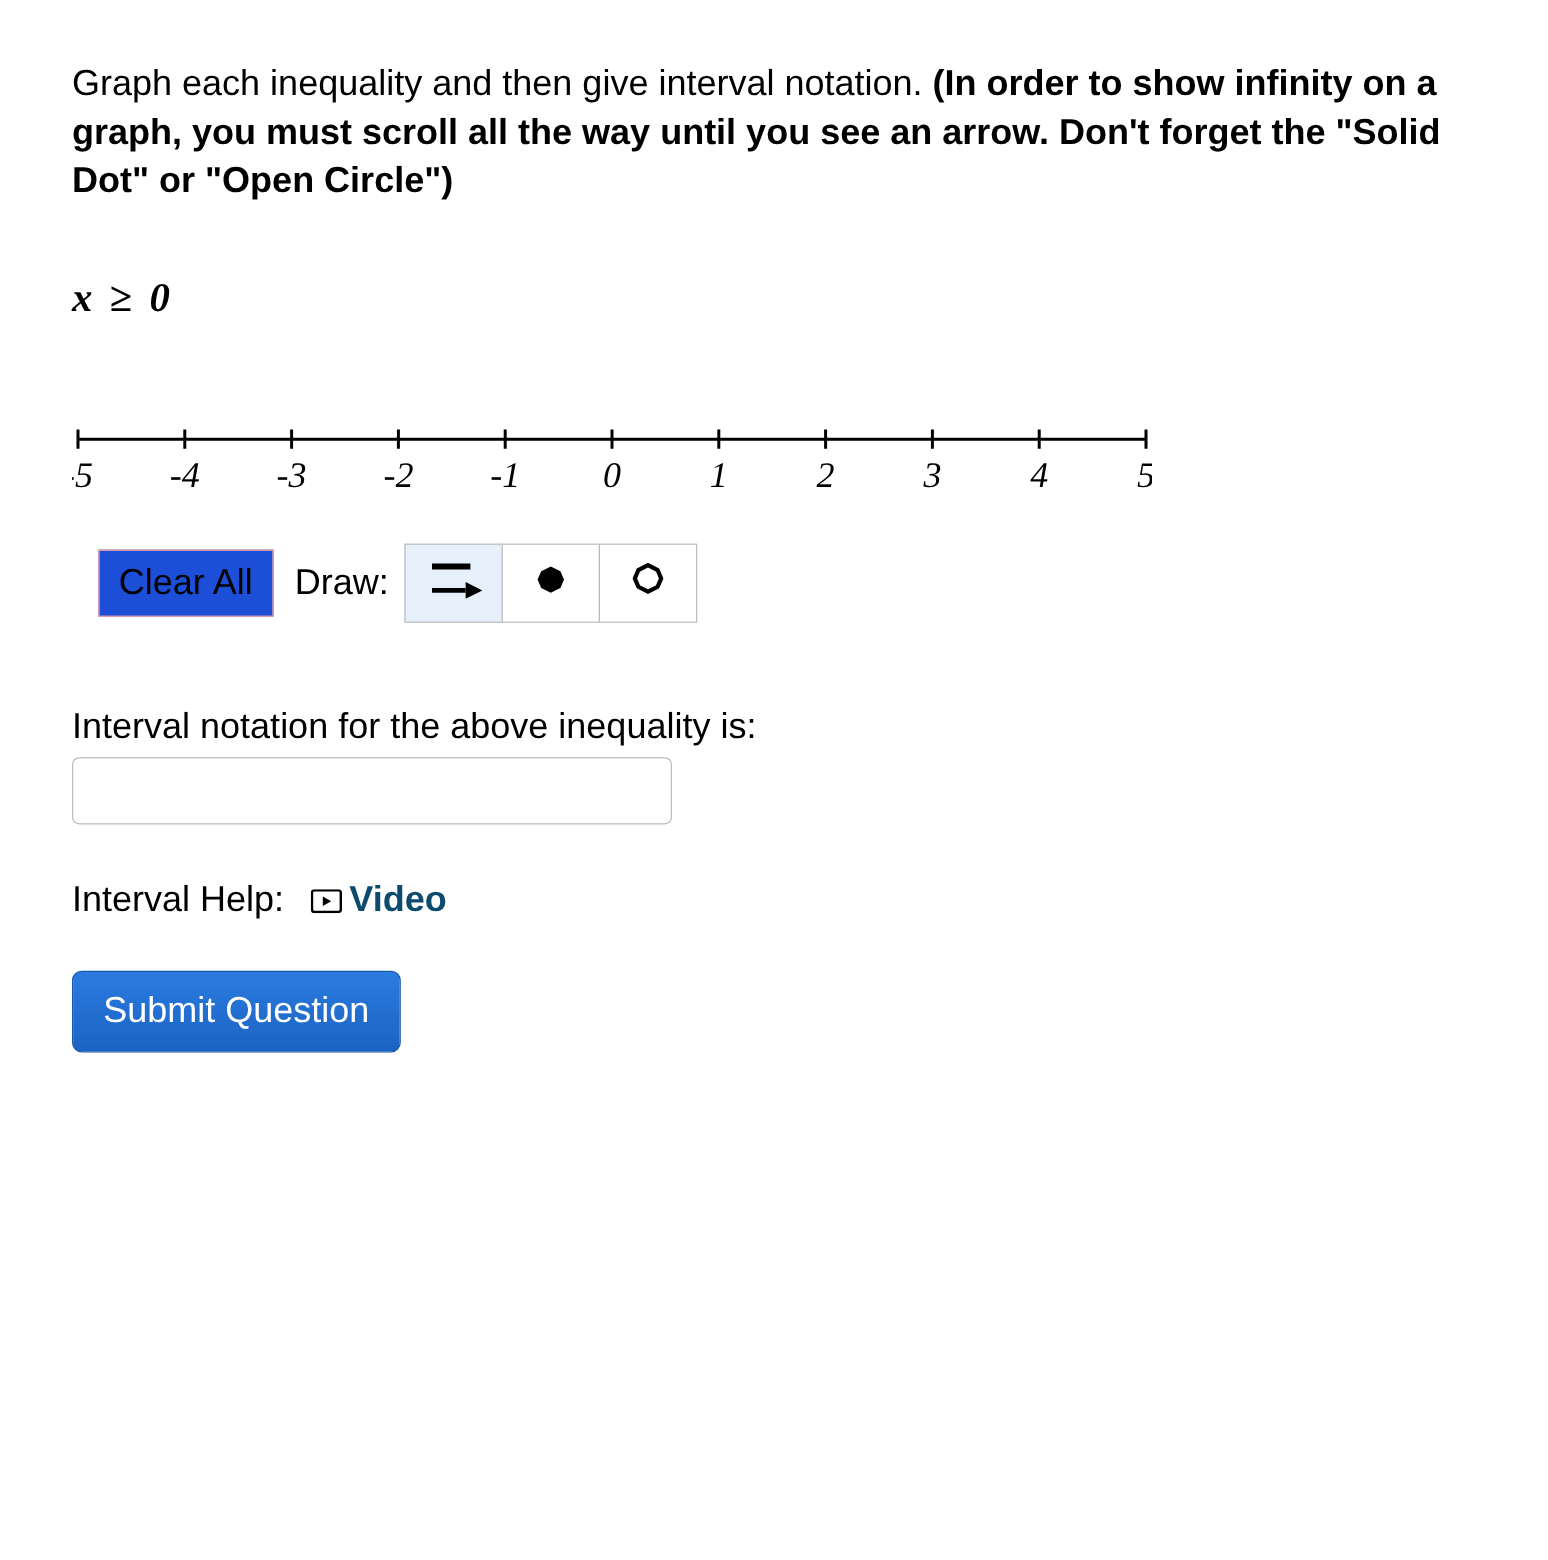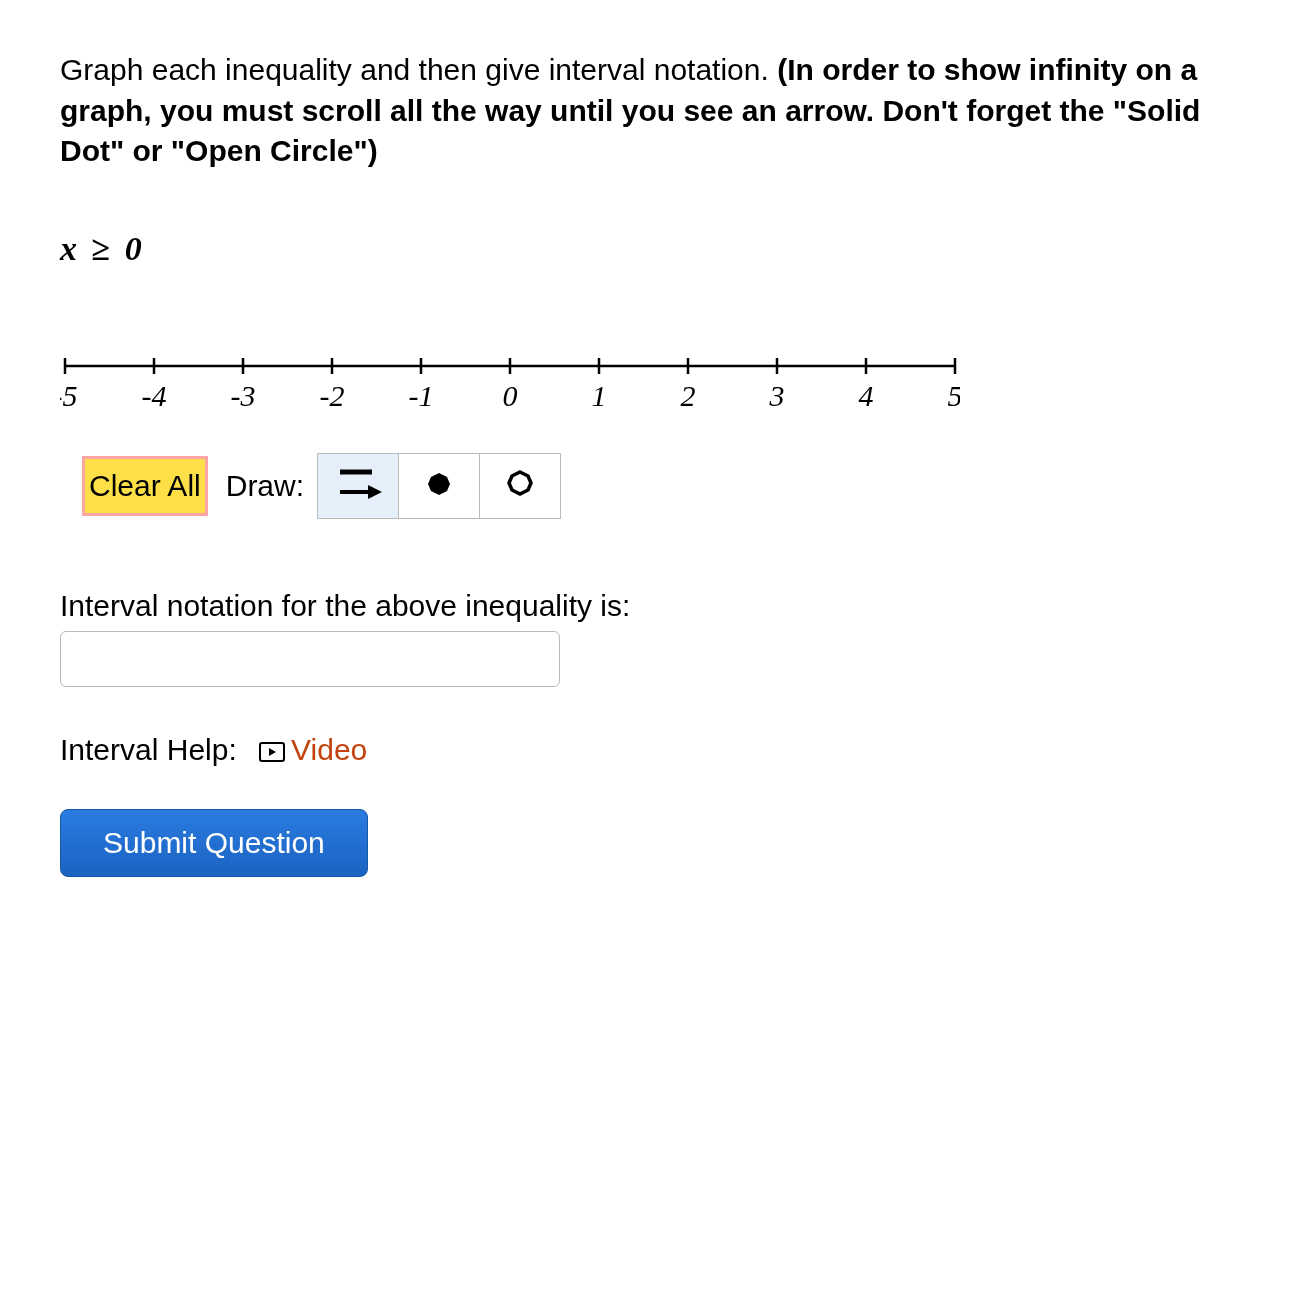--- a/index.html
+++ b/index.html
@@ -40,23 +40,23 @@
       font-size: 30px;
     }
     .toolbar {
       display: flex;
       align-items: center;
       gap: 0;
       margin-left: 22px;
       margin-bottom: 70px;
     }
     .clear-btn {
-      border: 3px solid #fca5a5;
-      background: #fde047;
-      padding: 10px 4px;
+      border: 1px solid #fca5a5;
+      background: #1d4ed8;
+      padding: 10px 16px;
       font-family: inherit;
       font-size: 30px;
       cursor: pointer;
     }
     .draw-label {
       margin: 0 14px 0 18px;
       font-size: 30px;
     }
     .tool-group {
       display: flex;
@@ -86,39 +86,40 @@
       background: #fff;
       font-size: 28px;
       padding: 6px 10px;
       margin-bottom: 46px;
       display: block;
     }
     .help-row {
       margin-bottom: 40px;
     }
     .help-row a {
-      color: #c2410c;
+      color: #0c4a6e;
       text-decoration: none;
       cursor: pointer;
+      font-weight: bold;
     }
     .video-icon {
       display:inline-block;
       vertical-align: -2px;
       margin-right:6px;
       margin-left:14px;
     }
     .submit-btn {
       background: #1d6fd8;
       background: linear-gradient(#2b7be0, #1a63c2);
       border: 1px solid #1558a8;
       border-radius: 8px;
       color: #fff;
       font-family: inherit;
       font-size: 30px;
-      padding: 16px 42px;
+      padding: 16px 25px;
       cursor: pointer;
     }
   </style>
 </head>
 <body>
 
 
 
 <div class="instructions">
   <span>Graph each inequality and then give interval notation. </span><span class="bold">(In order to show infinity on a graph, you must scroll all the way until you see an arrow. Don't forget the "Solid Dot" or "Open Circle")</span>

